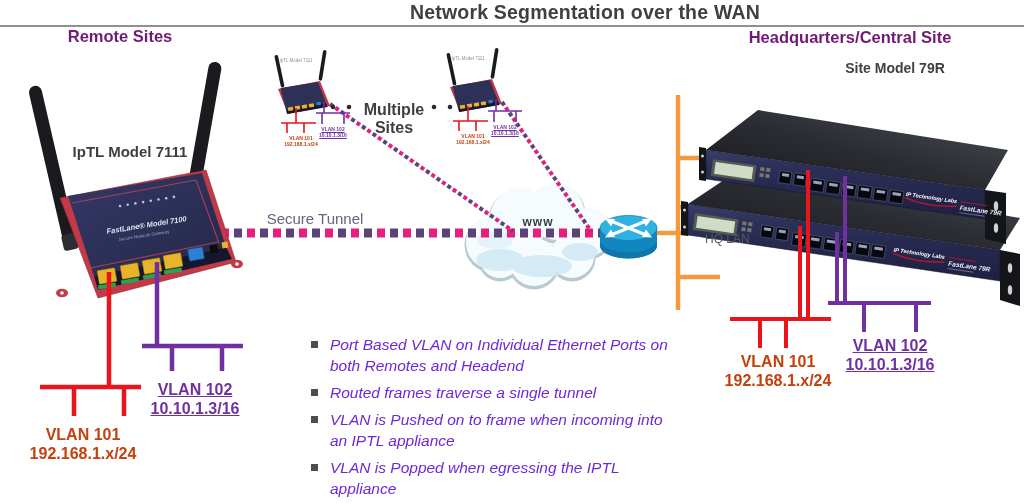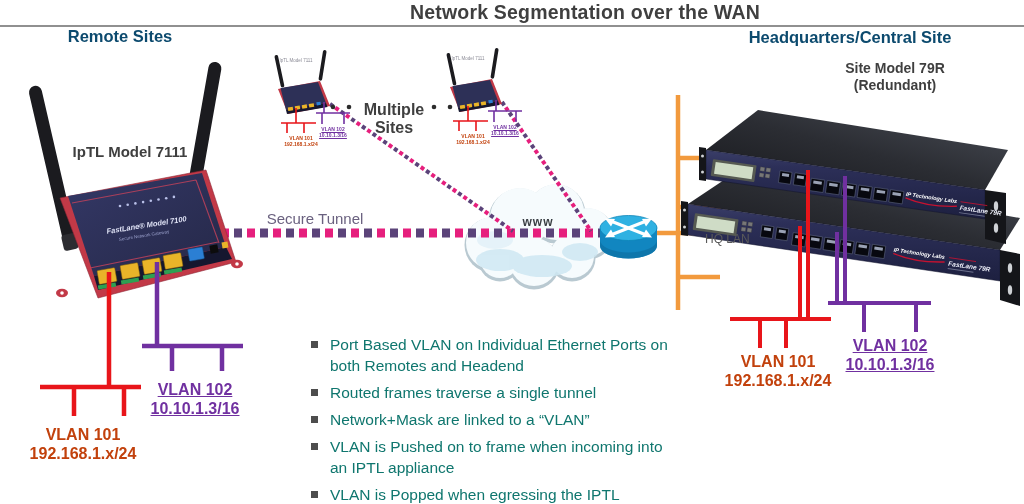--- a/index.html
+++ b/index.html
@@ -2,42 +2,42 @@
 <html><head>
 <meta charset="utf-8">
 <style>
   html,body{margin:0;padding:0;background:#fff;}
   .canvas{position:relative;width:1024px;height:504px;background:#ffffff;overflow:hidden;
           font-family:"Liberation Sans",sans-serif;}
   .abs{position:absolute;}
   .ctr{text-align:center;}
   .title{left:260px;top:1px;width:500px;font-size:19.5px;font-weight:bold;color:#3f3f3f;letter-spacing:.2px;text-align:right;}
   .rule{left:0;top:25px;width:1024px;height:2px;background:#909090;}
-  .sec-hdr{font-size:16.5px;font-weight:bold;color:#0c4a6e;}
+  .sec-hdr{font-size:16.5px;font-weight:bold;color:#701a75;}
   .remote-hdr{left:40px;top:27px;width:160px;}
   .hq-hdr{left:730px;top:28px;width:240px;}
   .dev-label{font-weight:bold;color:#3f3f3f;}
   .remote-dev{left:50px;top:143px;width:160px;font-size:15px;}
   .hq-dev{left:795px;top:60px;width:200px;font-size:14px;line-height:17px;}
   .multi{left:352px;top:101px;width:84px;font-size:16px;font-weight:bold;color:#3f3f3f;}
   .tunnel-label{left:240px;top:210px;width:150px;font-size:15px;color:#6a617f;}
   .www{left:508px;top:215px;width:60px;font-size:12px;font-weight:bold;color:#3a3f44;letter-spacing:1px;}
   .hqlan{left:705px;top:232px;font-size:12px;color:#595959;}
   .vlabel{font-weight:bold;font-size:16px;line-height:19px;width:140px;text-align:center;}
   .v-red{color:#c2410c;}
   .v-purple{color:#7030a0;text-decoration:underline;}
   .l-red{left:13px;top:425px;}
   .l-purple{left:125px;top:380px;}
   .r-red{left:708px;top:352px;}
   .r-purple{left:820px;top:336px;}
   .mini-label{font-size:5px;font-weight:bold;line-height:6px;width:44px;text-align:center;}
   .mini-dev{font-size:4.5px;font-weight:normal;color:#8b8b96;width:60px;text-align:center;}
   ul.bullets{position:absolute;left:306px;top:334px;width:378px;margin:0;padding:0;list-style:none;}
   ul.bullets li{position:relative;padding-left:24px;margin-bottom:6px;
-                font-size:15.5px;line-height:21px;color:#0f766e;}
+                font-size:15.5px;line-height:21px;color:#6d28d9;font-style:italic;}
   ul.bullets li::before{content:"";position:absolute;left:5px;top:7px;width:7px;height:7px;background:#4d4d4d;}
   svg{position:absolute;left:0;top:0;}
 </style>
 </head>
 <body>
 
 <div class="canvas">
 
   <svg width="1024" height="504" viewBox="0 0 1024 504">
     <defs>
@@ -308,21 +308,20 @@
   <div class="abs ctr title">Network Segmentation over the WAN</div>
   <div class="abs rule"></div>
 
   <div class="abs ctr sec-hdr remote-hdr">Remote Sites</div>
   <div class="abs ctr sec-hdr hq-hdr">Headquarters/Central Site</div>
 
   <div class="abs ctr dev-label remote-dev">IpTL Model 7111</div>
 
   <div class="abs ctr dev-label hq-dev">
     <div>Site Model 79R</div>
-    <div>(Redundant)</div>
   </div>
 
   <div class="abs ctr multi">Multiple Sites</div>
 
   <div class="abs mini-dev" style="left:266px;top:58px;">IpTL Model 7111</div>
   <div class="abs mini-dev" style="left:438px;top:56px;">IpTL Model 7111</div>
 
   <div class="abs mini-label v-purple" style="left:311px;top:126px;">
     <div>VLAN 102</div>
       <div>10.10.1.3/16</div>
@@ -357,18 +356,17 @@
       <div>192.168.1.x/24</div>
   </div>
   <div class="abs vlabel v-purple r-purple">
     <div>VLAN 102</div>
       <div>10.10.1.3/16</div>
   </div>
 
   <ul class="bullets">
     <li>Port Based VLAN on Individual Ethernet Ports on both Remotes and Headend</li>
     <li>Routed frames traverse a single tunnel</li>
-    <li>Network+Mask are linked to a “VLAN”</li>
     <li>VLAN is Pushed on to frame when incoming into an IPTL appliance</li>
     <li>VLAN is Popped when egressing the IPTL appliance</li>
   </ul>
 
 </div>
 
 </body></html>

